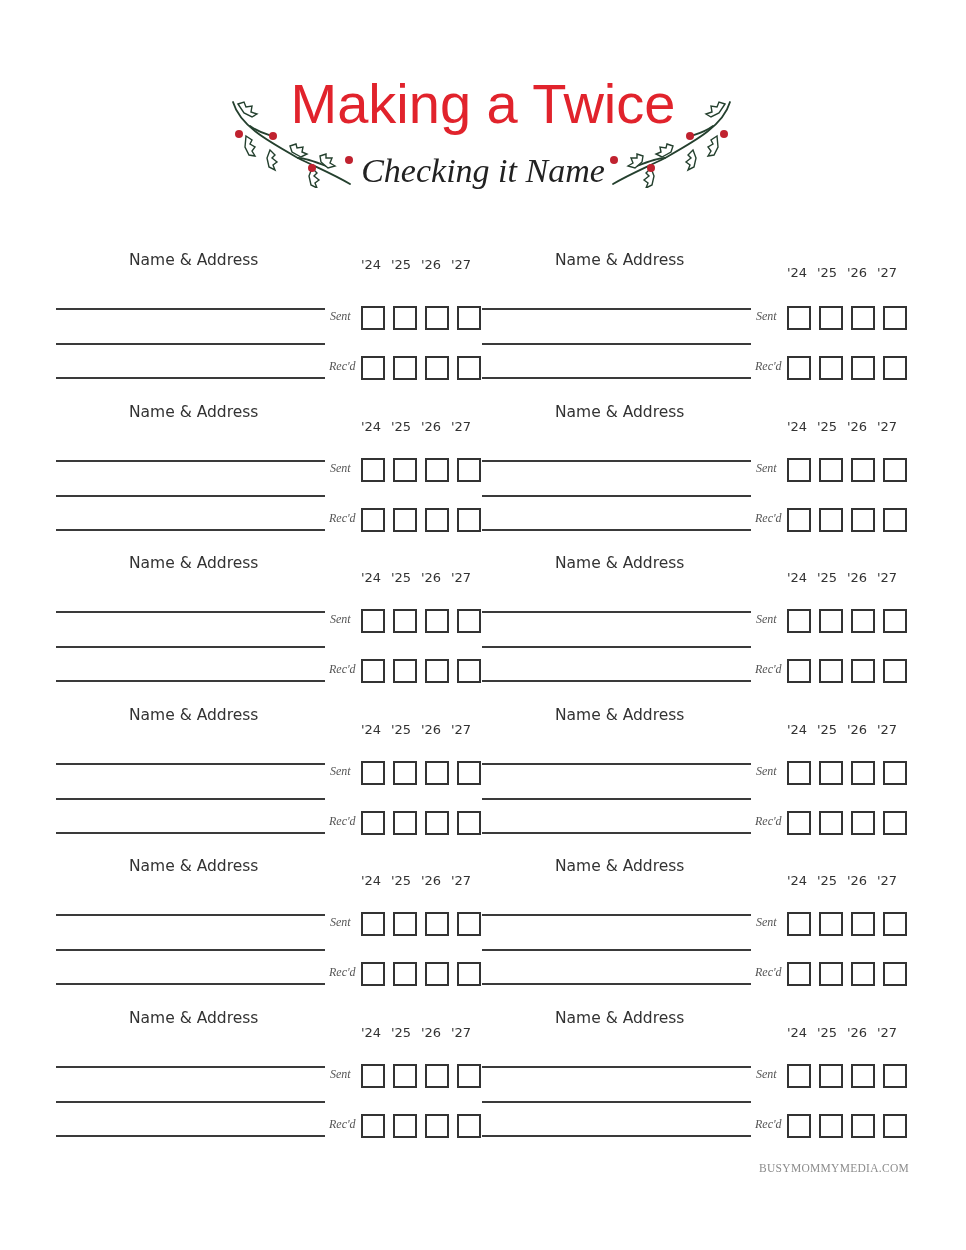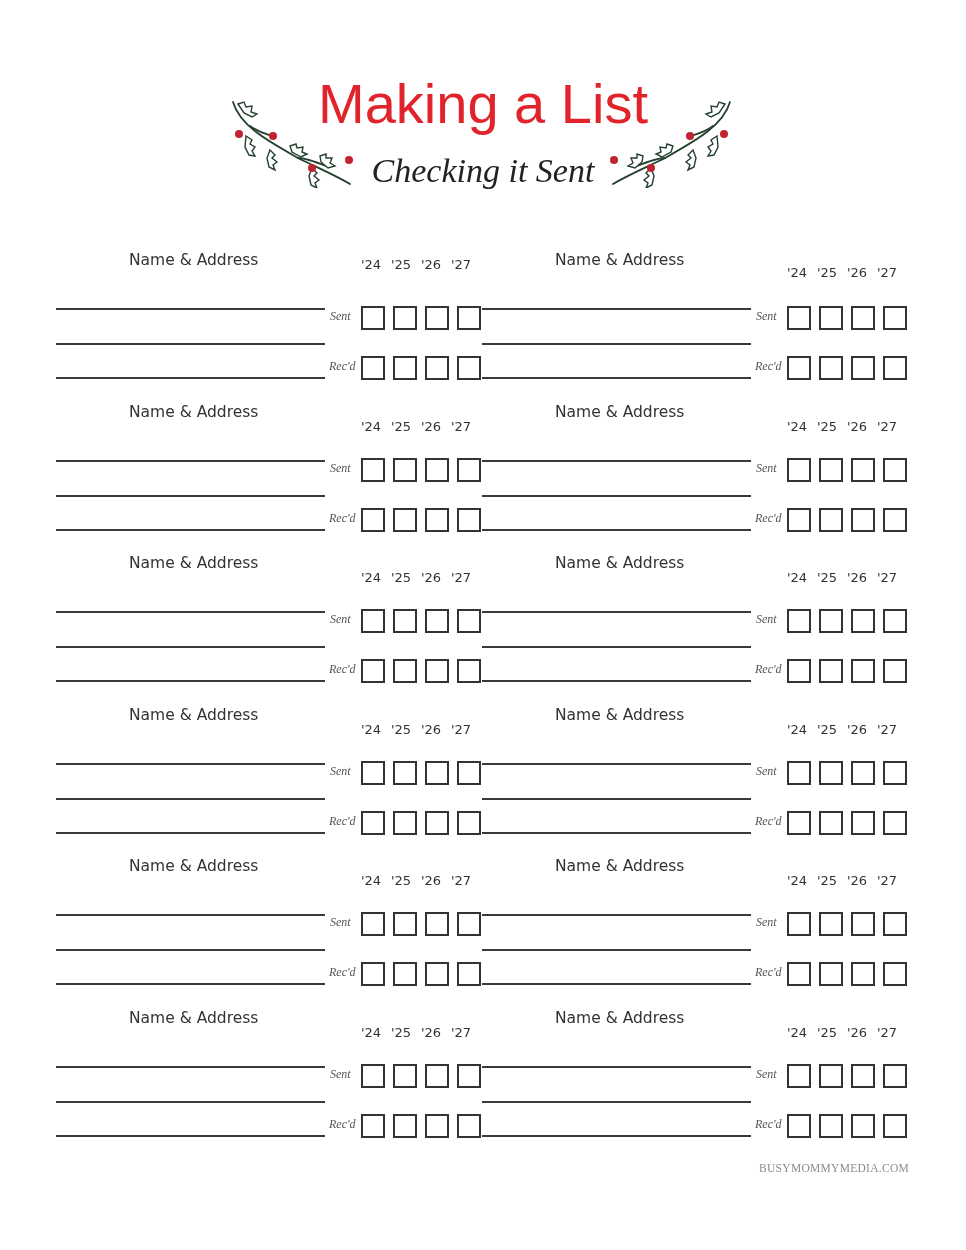--- a/index.html
+++ b/index.html
@@ -59,22 +59,22 @@
     <path d="M84 72 l5 5 l-3 3 l5 4 l-4 3 l2 5 l-6 -3 l-2 -9 z"></path>
   </g>
   <g fill="#c0222f">
     <circle cx="11" cy="38" r="4"></circle>
     <circle cx="45" cy="40" r="4"></circle>
     <circle cx="84" cy="72" r="4"></circle>
     <circle cx="121" cy="64" r="4"></circle>
   </g>
 </svg>
 
-<div class="title">Making a List</div>
-<div class="subtitle">Checking it Sent</div>
+<div class="title">Making a Twice</div>
+<div class="subtitle">Checking it Name</div>
 
 <div id="blocks">
     <div class="block" style="left: 56px; top: 250px;">
       <div class="na" style="left: 73px; top: 1px;">Name &amp; Address</div>
       <div class="years" style="left: 305px; top: 7px;">
         <span>'24</span>
         <span>'25</span>
         <span>'26</span>
         <span>'27</span>
       </div>

